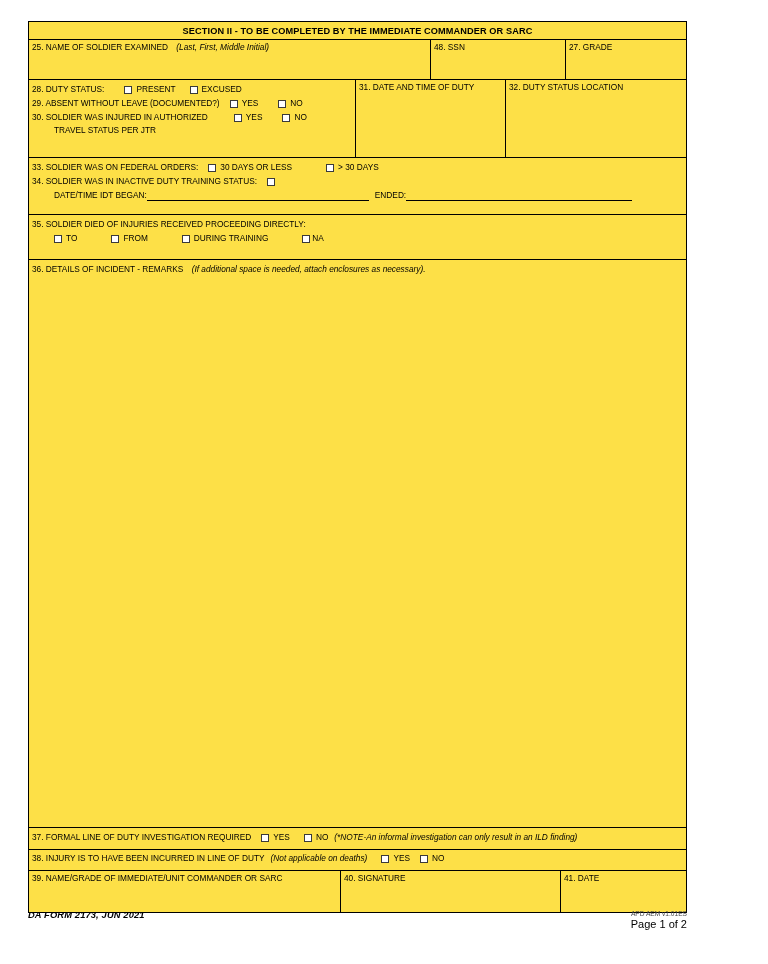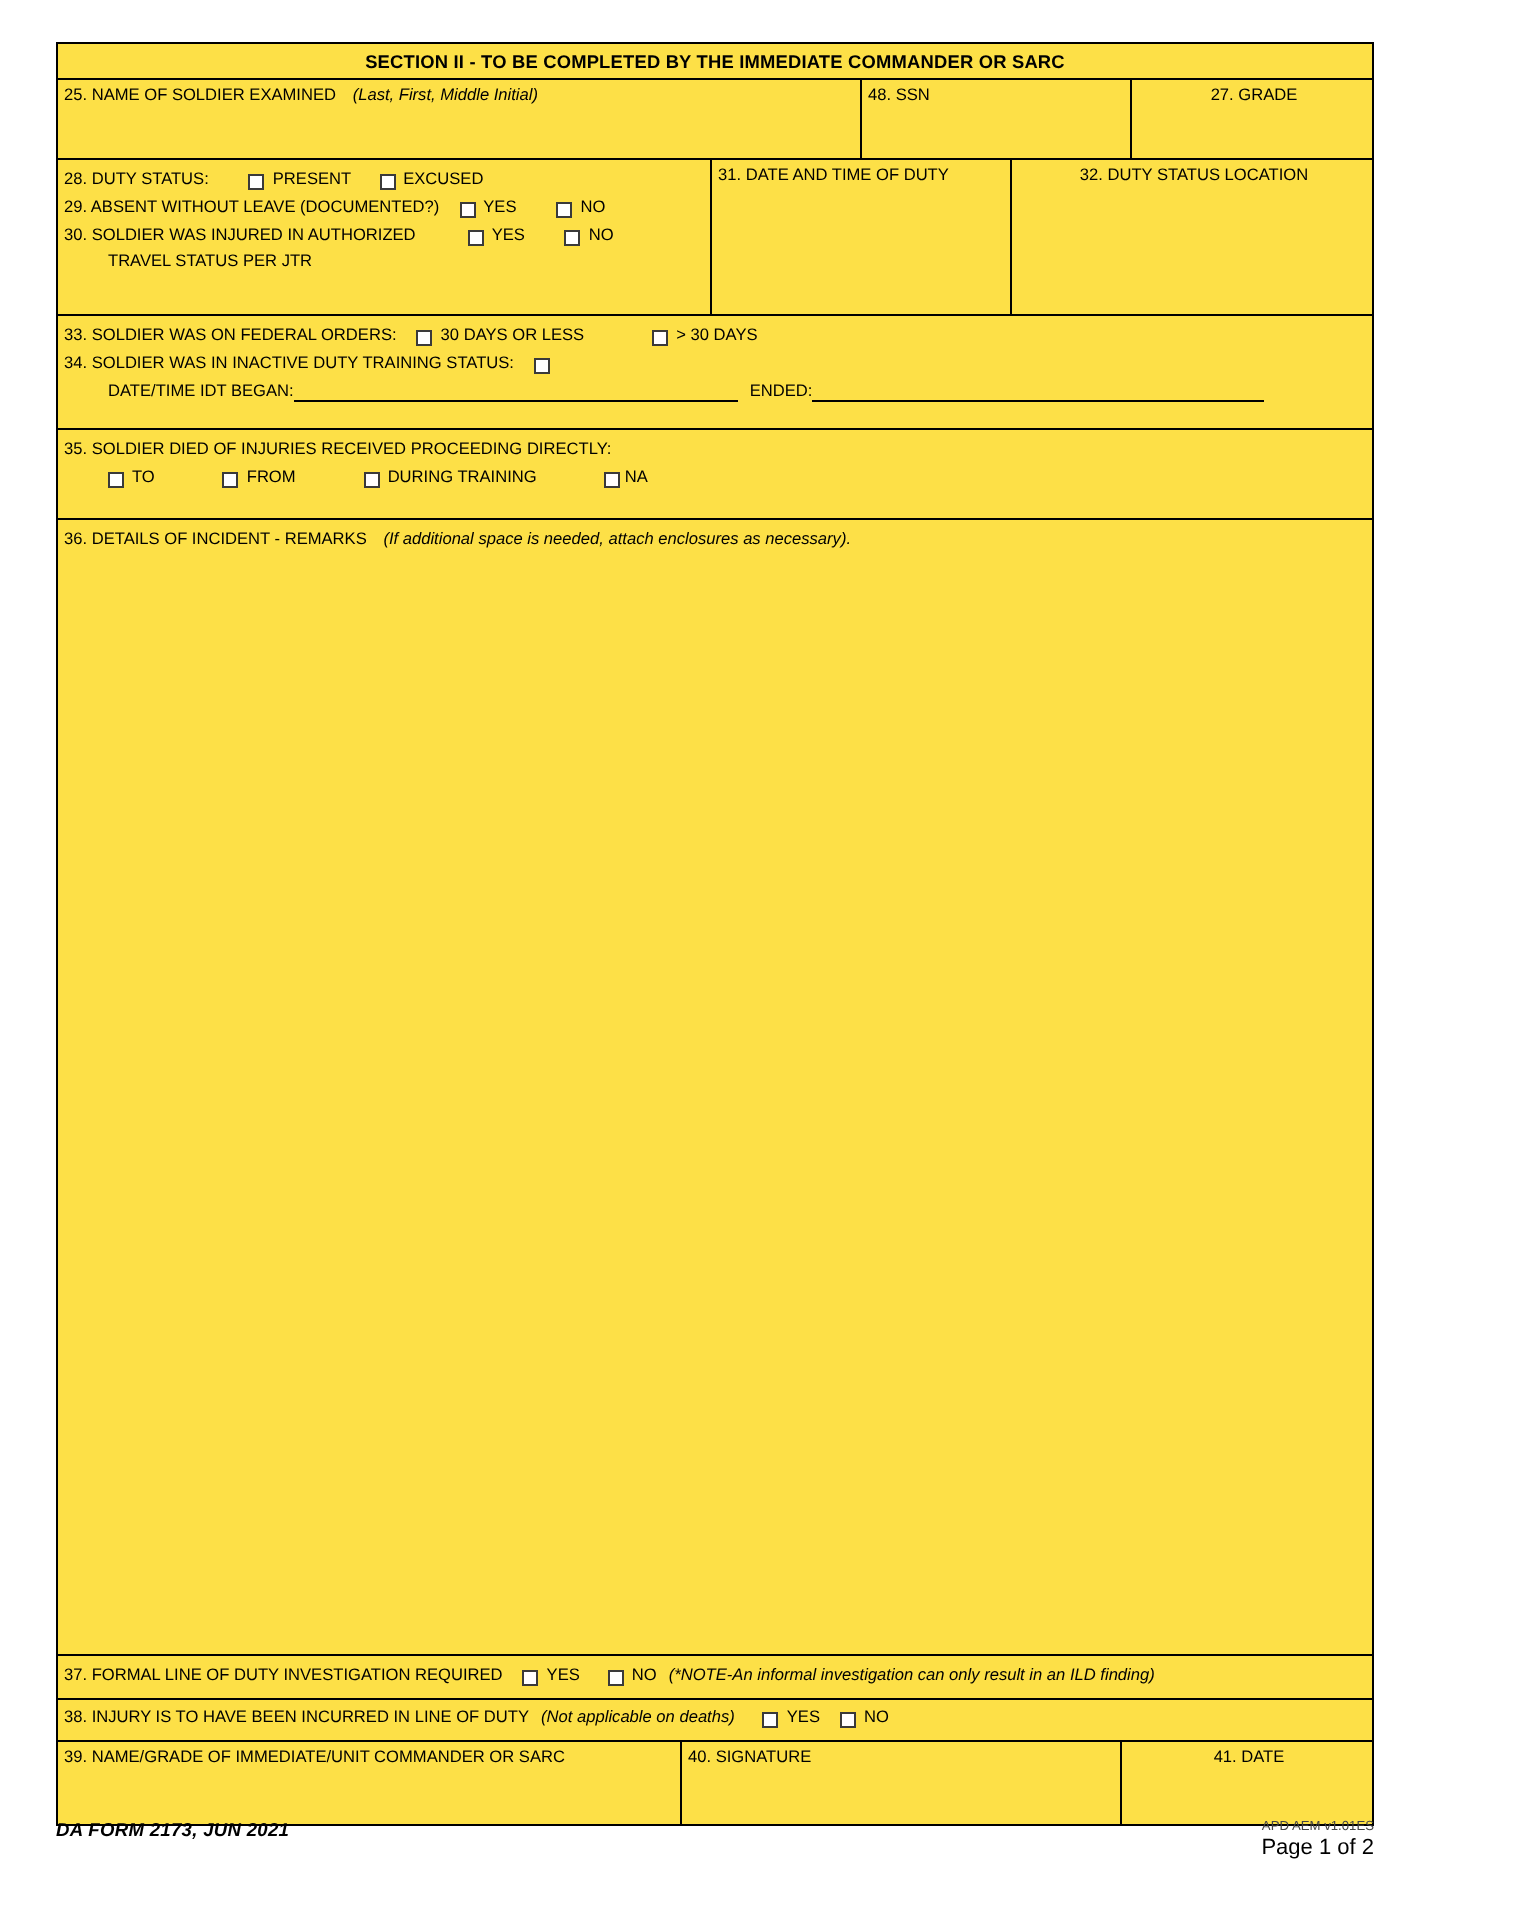--- a/index.html
+++ b/index.html
@@ -53,21 +53,21 @@
   }
 
   
   .cells { display: flex; }
   .cell {
     box-sizing: border-box;
     position: relative;
     border-right: 1.4px solid #000;
     padding: 2px 0 0 3px;
   }
-  .cell.lastcell { border-right: none; text-align: center; }
+  .cell.lastcell { border-right: none; }
 
   .lbl {
     font-size: 8.3px;
     line-height: 11px;
     white-space: nowrap;
   }
   .ital { font-style: italic; }
 
   
   .r25 { height: 40px; }
@@ -76,21 +76,21 @@
   .c27 { width: 119px; }
 
   
   .r28 { height: 78px; }
   .c28 { width: 327px; padding-top: 4px; }
   .c31 { width: 150px; }
   .c32 { width: 179px; }
 
   .fline {
     display: flex;
-    align-items: flex-end;
+    align-items: center;
     margin: 0 0 3px 0;
     font-size: 8.3px;
     line-height: 11px;
     white-space: nowrap;
   }
   .fline.tight { margin-bottom: 2px; }
 
   
   .cbx {
     display: inline-block;

